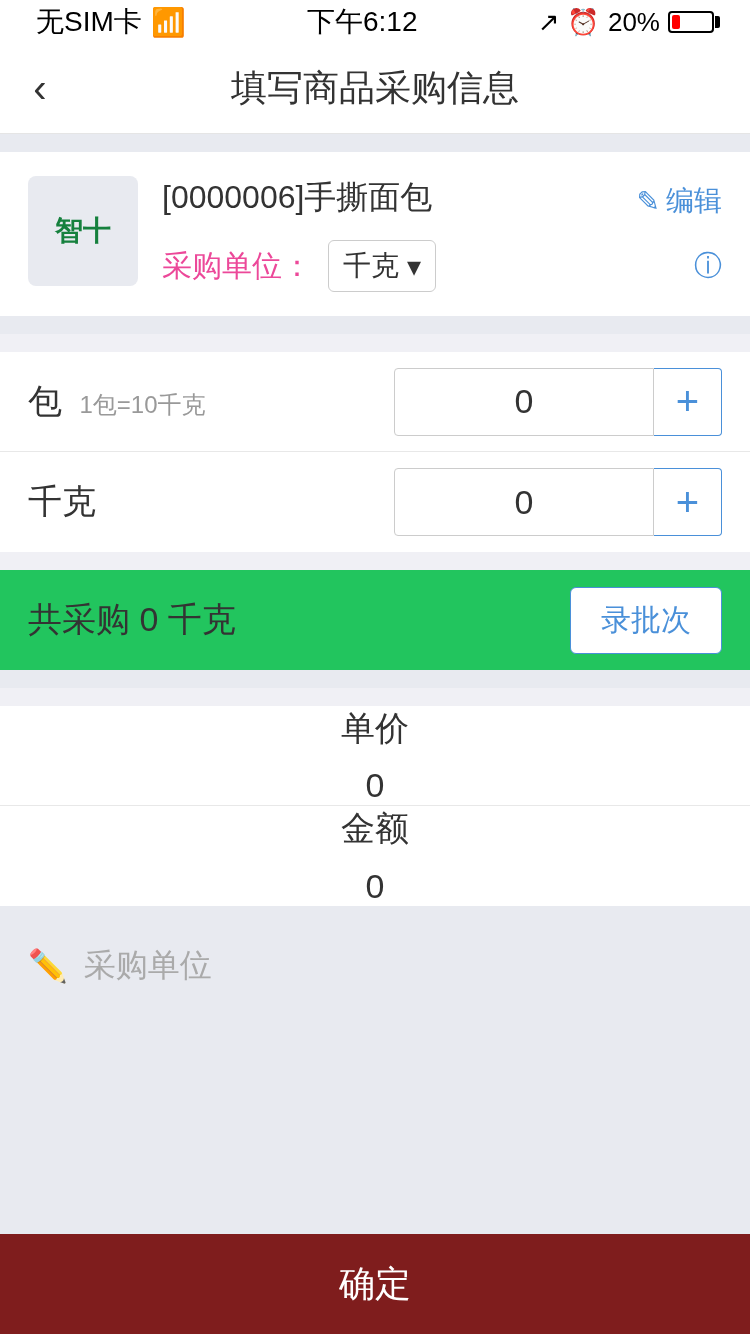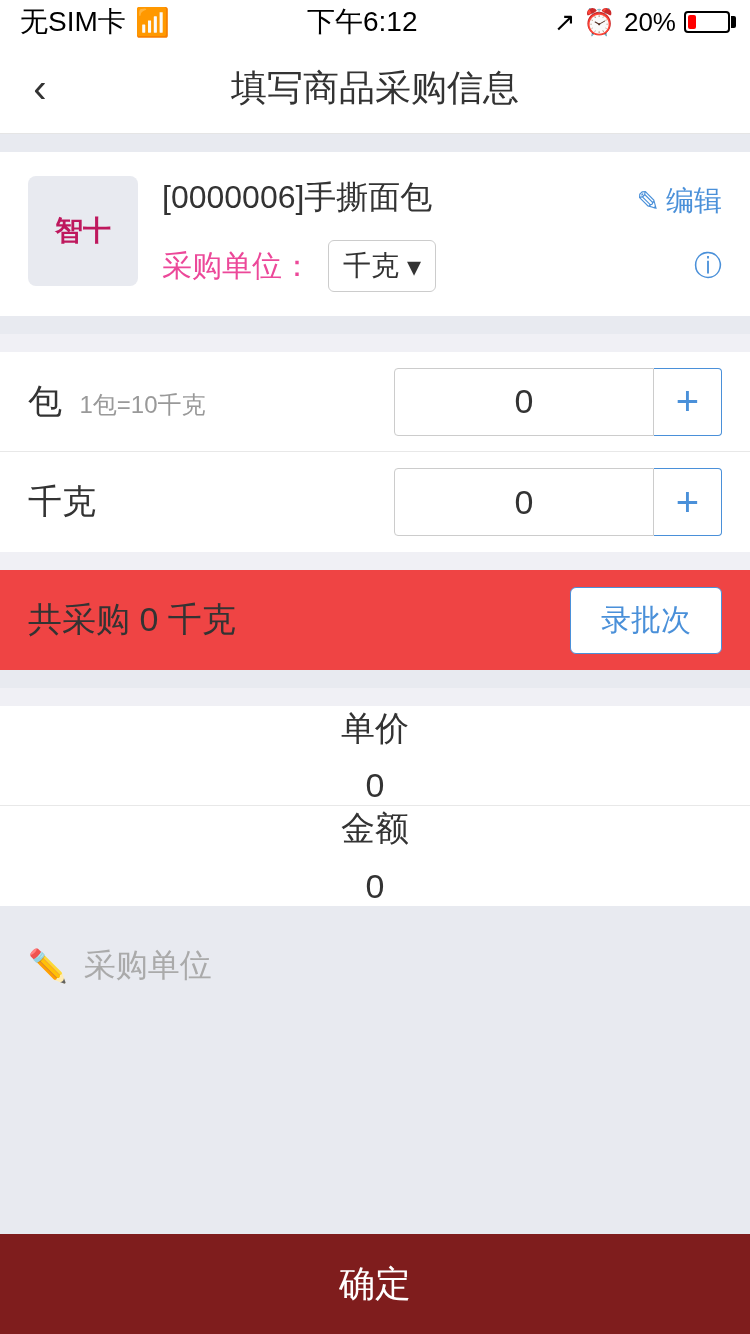--- a/index.html
+++ b/index.html
@@ -14,21 +14,21 @@
     }
 
     
     .status-bar {
       width: 750px;
       height: 44px;
       background: #fff;
       display: flex;
       align-items: center;
       justify-content: space-between;
-      padding: 0 20px;
+      padding: 0 36px;
       font-size: 28px;
       color: #000;
     }
     .status-left { display: flex; align-items: center; gap: 10px; }
     .status-center { font-weight: 500; }
     .status-right { display: flex; align-items: center; gap: 8px; font-size: 26px; }
     .battery-bar {
       width: 46px; height: 22px; border: 2px solid #000; border-radius: 4px;
       position: relative; display: inline-flex; align-items: center; padding: 2px;
     }
@@ -72,21 +72,21 @@
       display: flex;
       align-items: flex-start;
       gap: 24px;
     }
     .product-thumbnail {
       width: 110px; height: 110px;
       background: #e8eaf0;
       border-radius: 8px;
       display: flex; align-items: center; justify-content: center;
       flex-shrink: 0;
-      color: #be185d; font-size: 28px; font-weight: bold;
+      color: #15803d; font-size: 28px; font-weight: bold;
     }
     .product-info {
       flex: 1;
     }
     .product-header {
       display: flex; justify-content: space-between; align-items: flex-end;
     }
     .product-name {
       font-size: 32px; color: #333; font-weight: 500;
     }
@@ -145,21 +145,21 @@
       border-left: none;
       border-radius: 0 4px 4px 0;
       color: #4a90d9;
       font-size: 40px;
       display: flex; align-items: center; justify-content: center;
       cursor: pointer;
     }
 
     
     .total-row {
-      background: #ef4444;
+      background: #22c55e;
       display: flex; align-items: center; justify-content: space-between;
       padding: 0 28px;
       height: 100px;
       margin-top: 18px;
     }
     .total-label {
       font-size: 34px; color: #333;
     }
     .record-btn {
       border: 1px solid #4a90d9;

